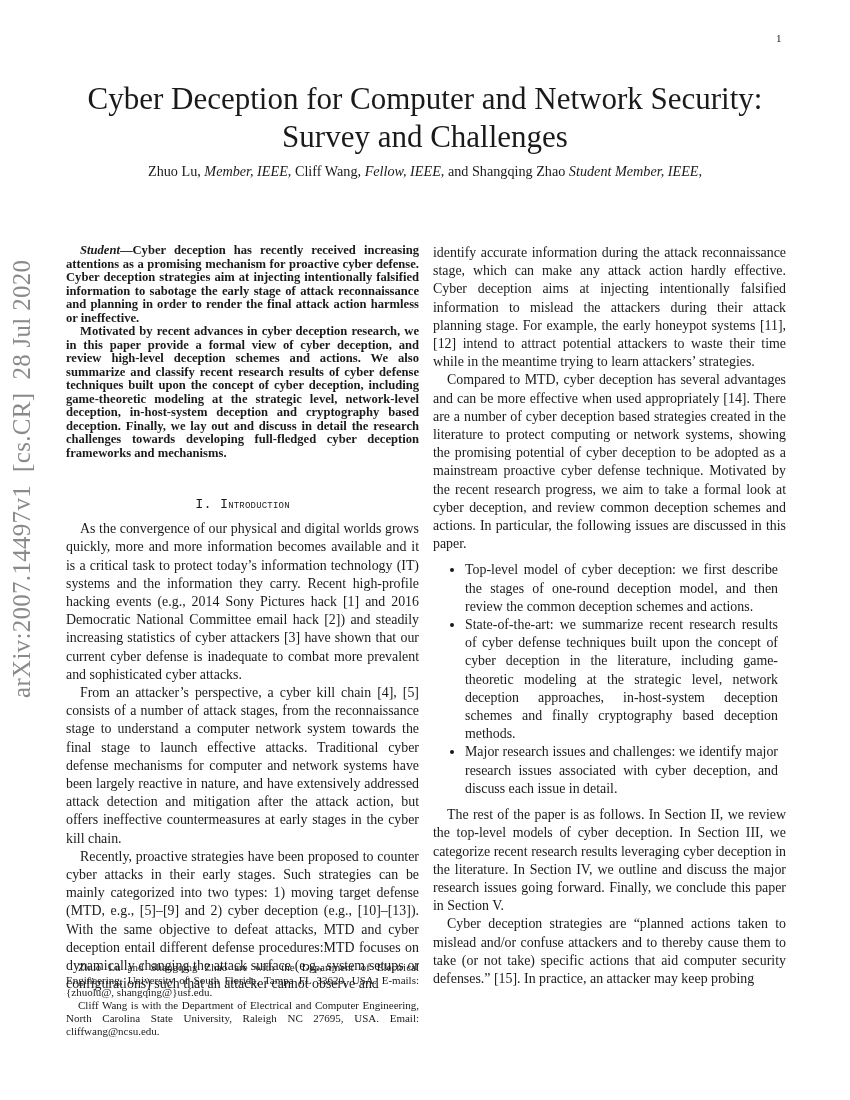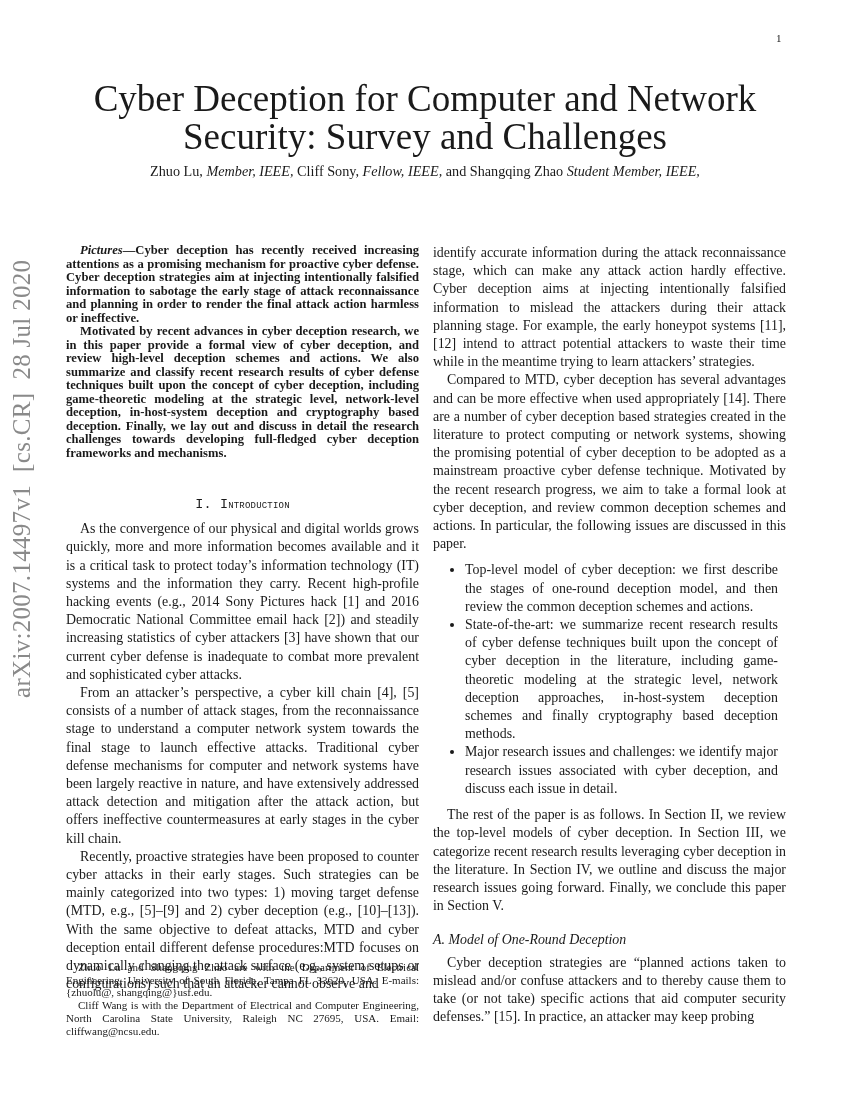--- a/index.html
+++ b/index.html
@@ -1,20 +1,20 @@
 <!DOCTYPE html>
 <html><head>
 <meta charset="utf-8">
 <style>
   html, body { margin:0; padding:0; background:#fff; }
   body { width:850px; height:1100px; position:relative; overflow:hidden;
          font-family:"Liberation Serif","DejaVu Serif",serif; color:#1a1a1a; }
   .pagenum { position:absolute; top:32px; left:776px; font-size:11px; }
   .title { position:absolute; top:80px; left:60px; width:730px; text-align:center;
-           font-size:37px; line-height:38px; }
+           font-size:31px; line-height:38px; }
   .authors { position:absolute; top:163px; left:60px; width:730px; text-align:center;
              font-size:14.2px; }
   .authors i { font-style:italic; }
   .arxiv { position:absolute; left:8px; top:698px; transform-origin:0 0; transform:rotate(-90deg);
            font-size:25px; color:#8a8a8a; white-space:pre; letter-spacing:0.3px; width:460px; }
   .col { position:absolute; top:244px; width:353px; font-size:13.9px; line-height:18.2px;
          text-align:justify; }
   .left { left:66px; }
   .right { left:433px; }
   .col p { margin:0; text-indent:14px; }
@@ -33,29 +33,29 @@
 
 <div class="pagenum">1</div>
 
 <div class="arxiv">arXiv:2007.14497v1  [cs.CR]  28 Jul 2020</div>
 
 <div class="title">Cyber Deception for Computer and Network Security: Survey and Challenges</div>
 
 <div class="authors">
   <span>Zhuo Lu,</span>
   <i>Member, IEEE,</i>
-  <span>Cliff Sony,</span>
+  <span>Cliff Wang,</span>
   <i>Fellow, IEEE,</i>
   <span>and Shangqing Zhao</span>
   <i>Student Member, IEEE,</i>
 </div>
 
 <div class="col left">
   <div class="abstract">
-    <p><i>Pictures</i><span>—Cyber deception has recently received increasing attentions as a promising mechanism for proactive cyber defense. Cyber deception strategies aim at injecting intentionally falsified information to sabotage the early stage of attack reconnaissance and planning in order to render the final attack action harmless or ineffective.</span></p>
+    <p><i>Student</i><span>—Cyber deception has recently received increasing attentions as a promising mechanism for proactive cyber defense. Cyber deception strategies aim at injecting intentionally falsified information to sabotage the early stage of attack reconnaissance and planning in order to render the final attack action harmless or ineffective.</span></p>
     <p>Motivated by recent advances in cyber deception research, we in this paper provide a formal view of cyber deception, and review high-level deception schemes and actions. We also summarize and classify recent research results of cyber defense techniques built upon the concept of cyber deception, including game-theoretic modeling at the strategic level, network-level deception, in-host-system deception and cryptography based deception. Finally, we lay out and discuss in detail the research challenges towards developing full-fledged cyber deception frameworks and mechanisms.</p>
   </div>
   <div class="sec" style="margin-top:36px;">I. Introduction</div>
   <p>As the convergence of our physical and digital worlds grows quickly, more and more information becomes available and it is a critical task to protect today’s information technology (IT) systems and the information they carry. Recent high-profile hacking events (e.g., 2014 Sony Pictures hack [1] and 2016 Democratic National Committee email hack [2]) and steadily increasing statistics of cyber attackers [3] have shown that our current cyber defense is inadequate to combat more prevalent and sophisticated cyber attacks.</p>
   <p>From an attacker’s perspective, a cyber kill chain [4], [5] consists of a number of attack stages, from the reconnaissance stage to understand a computer network system towards the final stage to launch effective attacks. Traditional cyber defense mechanisms for computer and network systems have been largely reactive in nature, and have extensively addressed attack detection and mitigation after the attack action, but offers ineffective countermeasures at early stages in the cyber kill chain.</p>
   <p>Recently, proactive strategies have been proposed to counter cyber attacks in their early stages. Such strategies can be mainly categorized into two types: 1) moving target defense (MTD, e.g., [5]–[9] and 2) cyber deception (e.g., [10]–[13]). With the same objective to defeat attacks, MTD and cyber deception entail different defense procedures:MTD focuses on dynamically changing the attack surface (e.g., system setups or configurations) such that an attacker cannot observe and</p>
 </div>
 
 <div class="footnote">
   <p>Zhuo Lu and Shangqing Zhao are with the Department of Electrical Engineering, University of South Florida, Tampa FL 33620, USA. E-mails: {zhuolu@, shangqing@}usf.edu.</p>
@@ -64,15 +64,14 @@
 
 <div class="col right">
   <p style="text-indent:0">identify accurate information during the attack reconnaissance stage, which can make any attack action hardly effective. Cyber deception aims at injecting intentionally falsified information to mislead the attackers during their attack planning stage. For example, the early honeypot systems [11], [12] intend to attract potential attackers to waste their time while in the meantime trying to learn attackers’ strategies.</p>
   <p>Compared to MTD, cyber deception has several advantages and can be more effective when used appropriately [14]. There are a number of cyber deception based strategies created in the literature to protect computing or network systems, showing the promising potential of cyber deception to be adopted as a mainstream proactive cyber defense technique. Motivated by the recent research progress, we aim to take a formal look at cyber deception, and review common deception schemes and actions. In particular, the following issues are discussed in this paper.</p>
   <ul>
     <li>Top-level model of cyber deception: we first describe the stages of one-round deception model, and then review the common deception schemes and actions.</li>
     <li>State-of-the-art: we summarize recent research results of cyber defense techniques built upon the concept of cyber deception in the literature, including game-theoretic modeling at the strategic level, network deception approaches, in-host-system deception schemes and finally cryptography based deception methods.</li>
     <li>Major research issues and challenges: we identify major research issues associated with cyber deception, and discuss each issue in detail.</li>
   </ul>
   <p>The rest of the paper is as follows. In Section II, we review the top-level models of cyber deception. In Section III, we categorize recent research results leveraging cyber deception in the literature. In Section IV, we outline and discuss the major research issues going forward. Finally, we conclude this paper in Section V.</p>
-  <div class="subsec">A. Model of One-Round Deception</div>
   <p>Cyber deception strategies are “planned actions taken to mislead and/or confuse attackers and to thereby cause them to take (or not take) specific actions that aid computer security defenses.” [15]. In practice, an attacker may keep probing</p>
 </div>
 
 </body></html>

